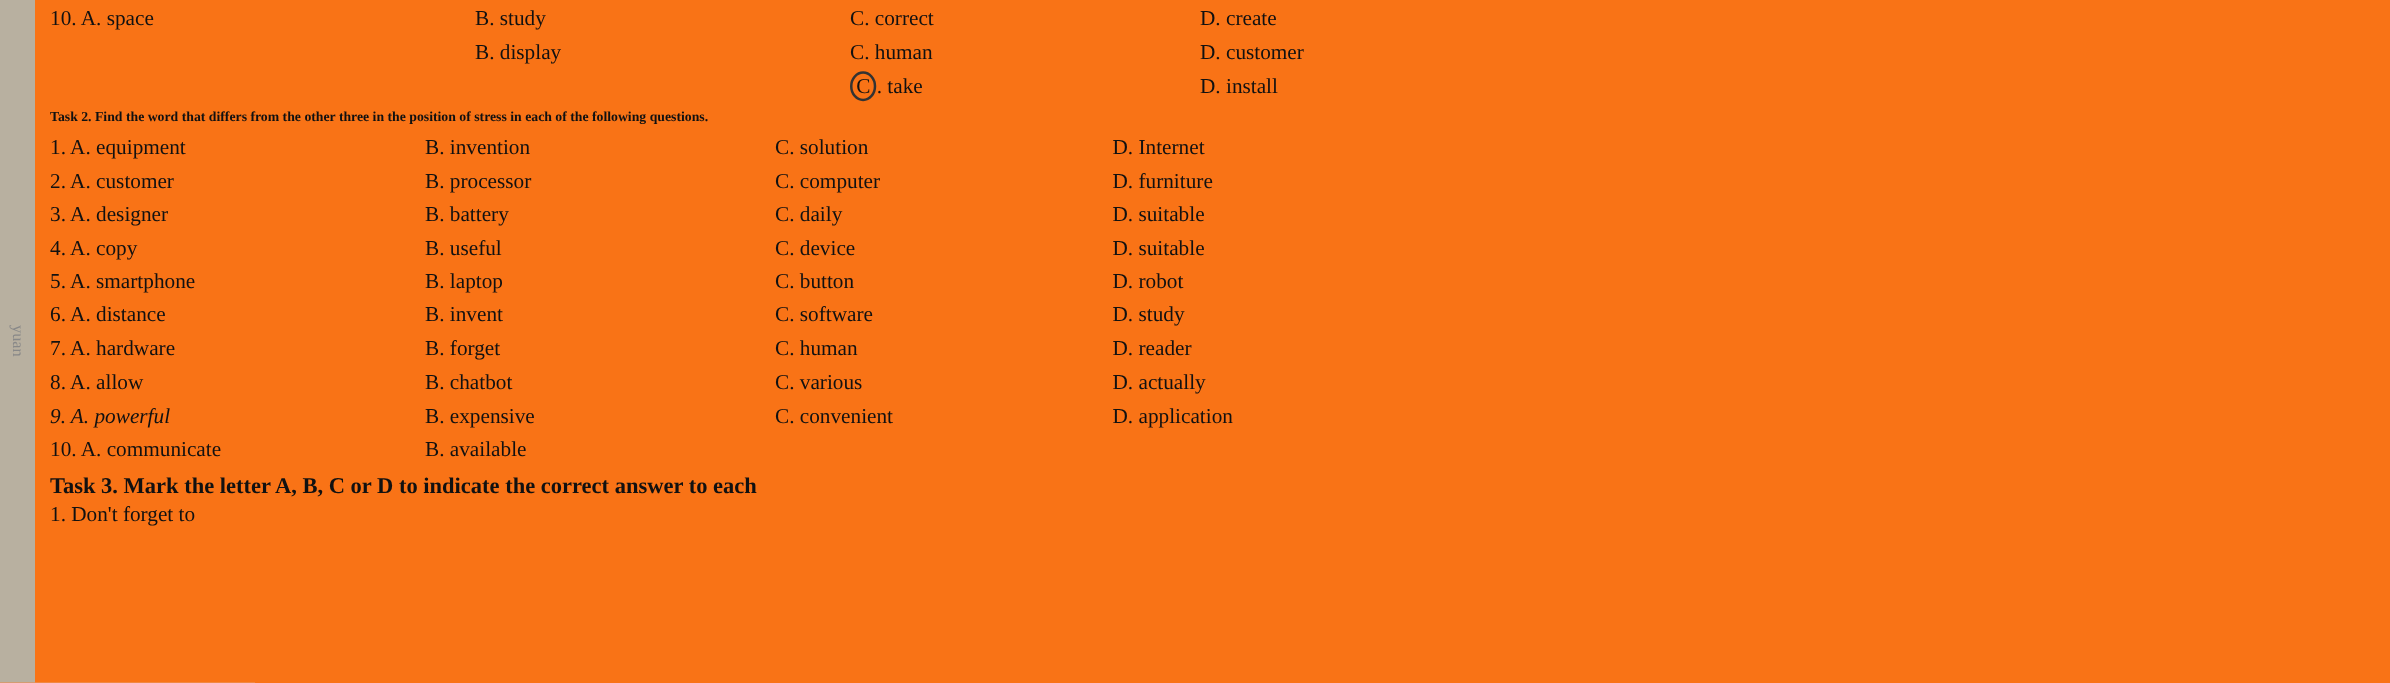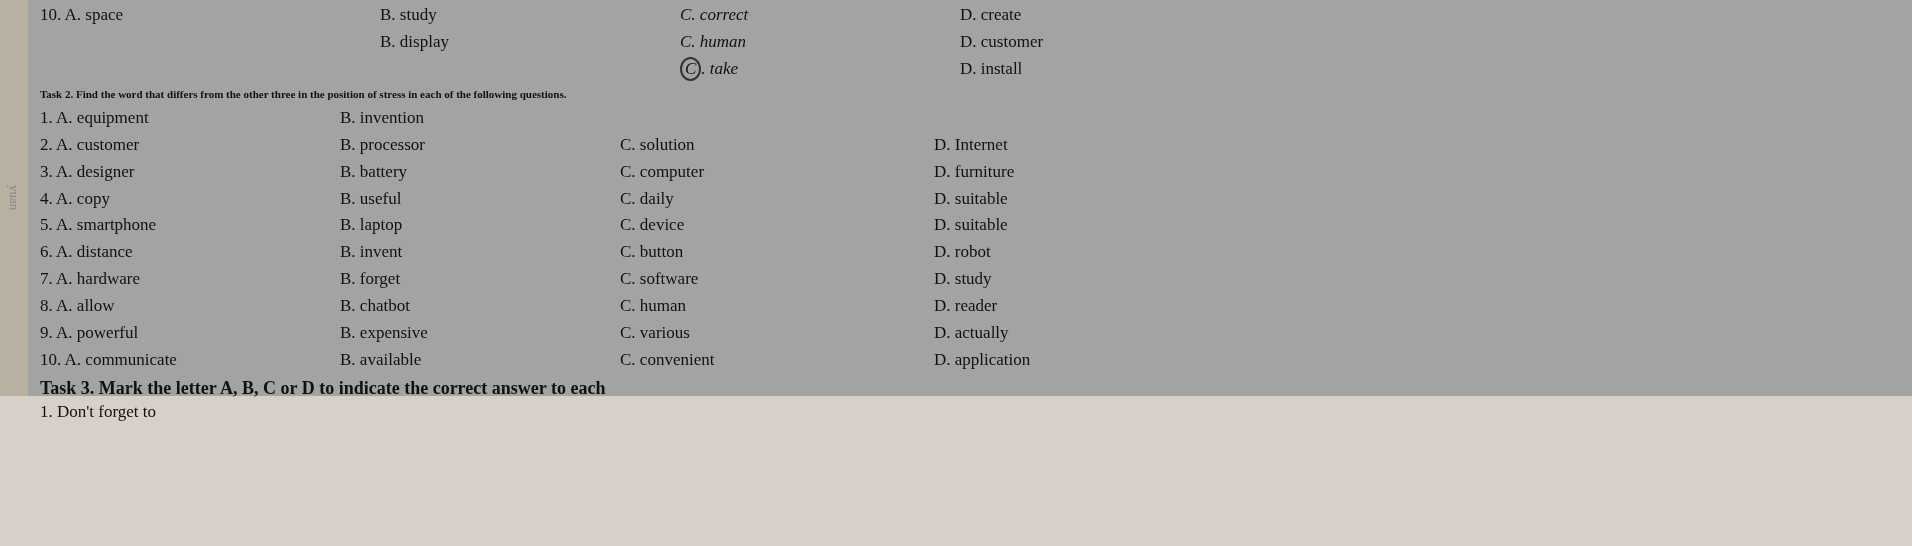--- a/index.html
+++ b/index.html
@@ -8,22 +8,22 @@
       height: 546px;
       background: #d6d0c8;
       font-family: 'Times New Roman', Times, serif;
       font-size: 18px;
       color: #111;
       overflow: hidden;
       position: relative;
     }
     .page {
       width: 1912px;
-      height: 396px;
-      background: #a3a3a3;
+      height: 546px;
+      background: #f97316;
       position: relative;
       padding: 8px 0 0 0;
     }
     .left-edge {
       position: absolute;
       left: 0;
       top: 0;
       width: 28px;
       height: 100%;
       background: #b8b0a0;
@@ -46,20 +46,21 @@
       font-weight: bold;
       font-size: 11px;
       line-height: 1.4;
       margin-bottom: 2px;
     }
     .answer-item {
       line-height: 1.55;
       font-size: 17px;
     }
     .answer-item.italic {
+      font-style: italic;
     }
     .circled {
       display: inline-block;
       border: 2px solid #333;
       border-radius: 50%;
       padding: 0 3px;
       line-height: 1.2;
       font-size: 17px;
     }
 
@@ -83,39 +84,39 @@
   <div class="content">
 
     <div style="display:flex; width:100%; padding: 2px 0 2px 10px; align-items:flex-start;">
       <div style="width:340px;">
         <div class="row-line">10. A. space</div>
       </div>
       <div style="width:300px;">
         <div class="row-line">B. study</div>
         <div class="row-line">B. display</div>
       </div>
-      <div style="width:280px;font-style:italic;">
+      <div style="width:280px;">
         <div class="row-line">C. correct</div>
         <div class="row-line">C. human</div>
         <div class="row-line"><span class="circled">C</span>. take</div>
       </div>
       <div style="width:300px;">
         <div class="row-line">D. create</div>
         <div class="row-line">D. customer</div>
         <div class="row-line">D. install</div>
       </div>
     </div>
 
     <div style="display:flex; width:100%; padding: 2px 0 1px 10px;">
       <div style="width:100%;">
         <div class="task-header">Task 2. Find the word that differs from the other three in the position of stress in each of the following questions.</div>
       </div>
     </div>
 
-    <div style="display:flex; width:100%; padding: 0 0 0 10px; align-items: flex-end;">
+    <div style="display:flex; width:100%; padding: 0 0 0 10px;">
 
       <div style="width:300px;">
         <div class="row-line">1. A. equipment</div>
         <div class="row-line">2. A. customer</div>
         <div class="row-line">3. A. designer</div>
         <div class="row-line">4. A. copy</div>
         <div class="row-line">5. A. smartphone</div>
         <div class="row-line">6. A. distance</div>
         <div class="row-line">7. A. hardware</div>
         <div class="row-line">8. A. allow</div>
@@ -141,21 +142,21 @@
         <div class="row-line">C. computer</div>
         <div class="row-line">C. daily</div>
         <div class="row-line">C. device</div>
         <div class="row-line">C. button</div>
         <div class="row-line">C. software</div>
         <div class="row-line">C. human</div>
         <div class="row-line">C. various</div>
         <div class="row-line">C. convenient</div>
       </div>
 
-      <div style="width:300px;margin-left:44px;">
+      <div style="width:300px;">
         <div class="row-line">D. Internet</div>
         <div class="row-line">D. furniture</div>
         <div class="row-line">D. suitable</div>
         <div class="row-line">D. suitable</div>
         <div class="row-line">D. robot</div>
         <div class="row-line">D. study</div>
         <div class="row-line">D. reader</div>
         <div class="row-line">D. actually</div>
         <div class="row-line">D. application</div>
       </div>

